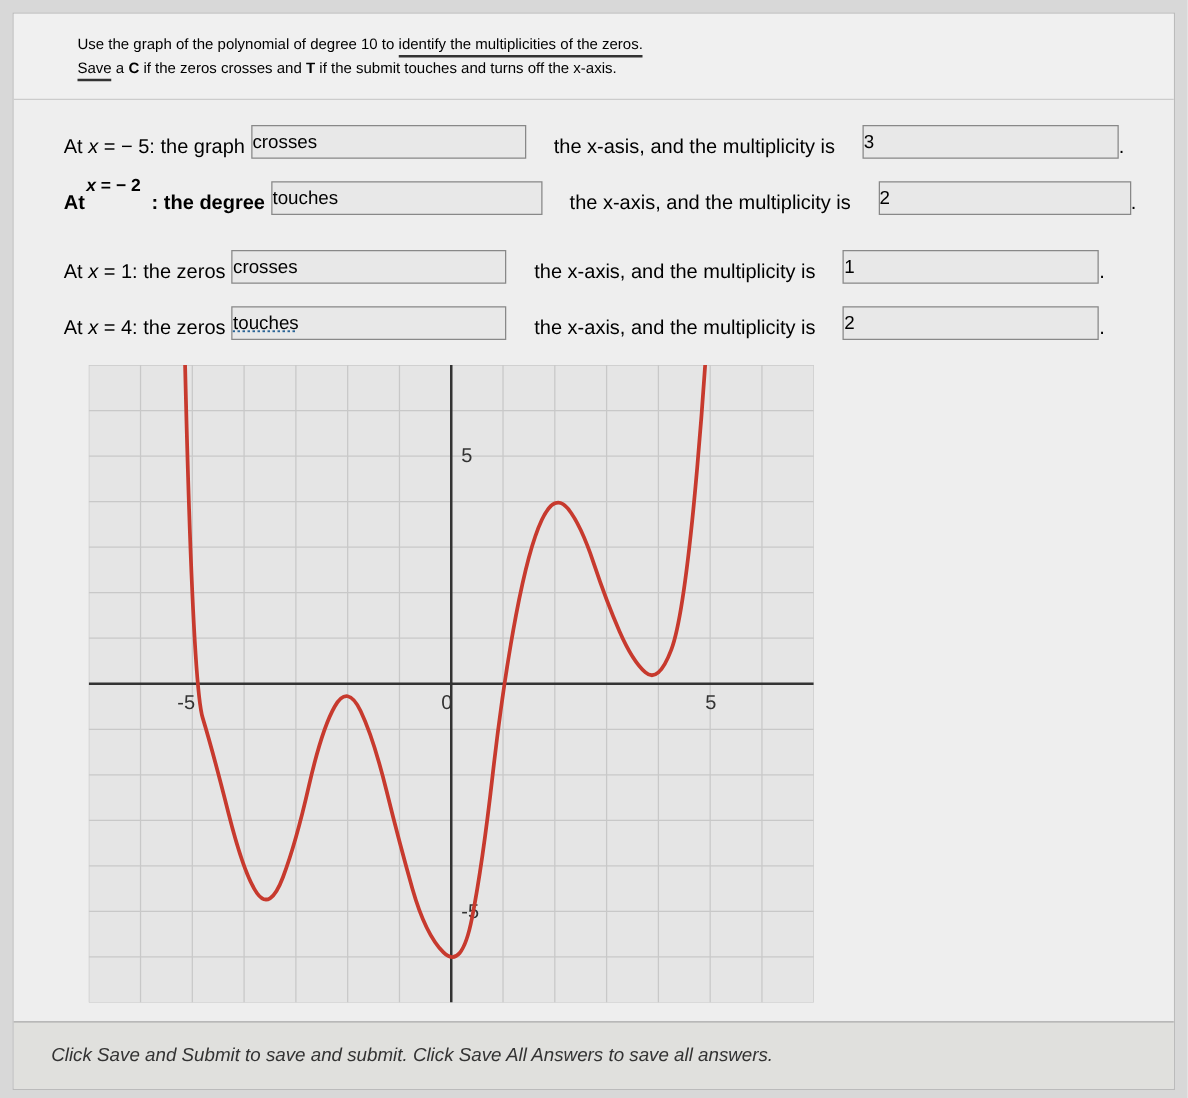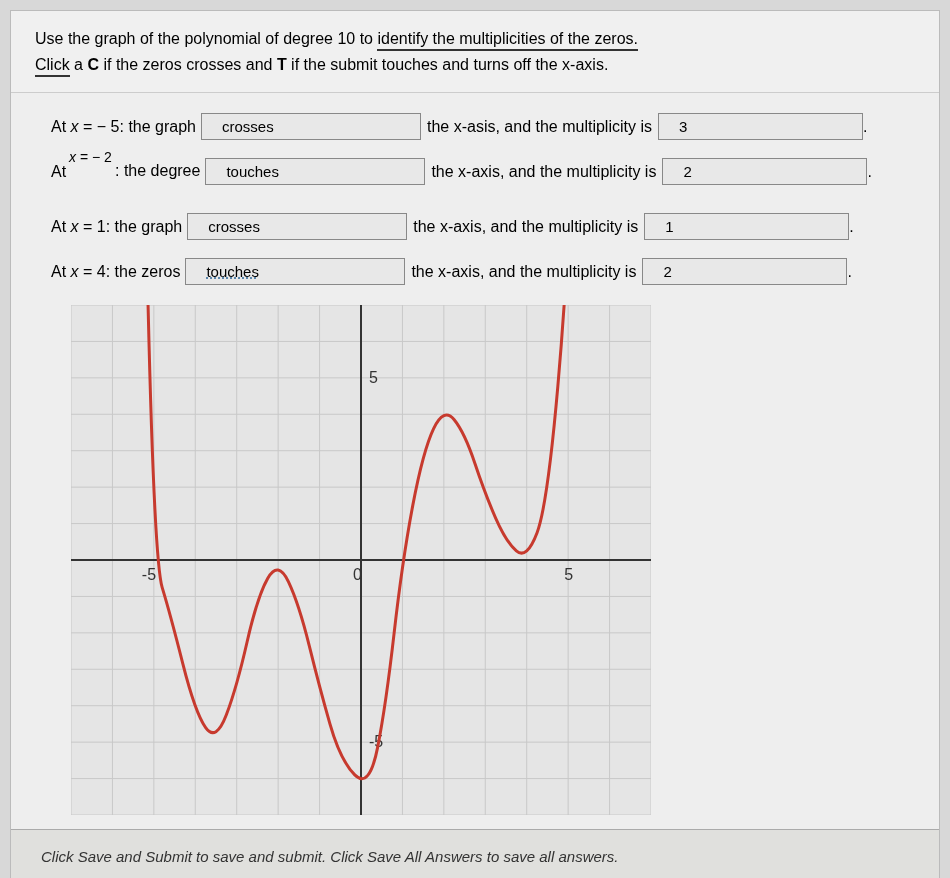--- a/index.html
+++ b/index.html
@@ -13,59 +13,59 @@
       padding: 10px;
       width: 950px;
     }
     .main-container {
       background: #eeeeee;
       border: 1px solid #bbb;
       padding: 0;
     }
     .question-header {
       background: #f0f0f0;
-      padding: 15px 30px 15px 24px;
+      padding: 15px 30px 15px 51px;
       border-bottom: 1px solid #ccc;
-      font-size: 16px;
+      font-size: 12px;
       line-height: 1.6;
     }
     .question-header .underline {
       border-bottom: 2px solid #333;
       padding-bottom: 2px;
     }
     .content-area {
       padding: 20px 30px 10px 40px;
       background: #eeeeee;
     }
     .answer-row {
       display: flex;
-      align-items: center;
+      align-items: flex-end;
       margin-bottom: 18px;
       font-size: 16px;
     }
     .answer-row .prefix {
       white-space: nowrap;
       margin-right: 5px;
     }
     .answer-row input[type="text"] {
       border: 1.5px solid #888;
       border-radius: 0;
-      padding: 4px 20px;
+      padding: 4px 0;
       font-size: 15px;
       background: #e8e8e8;
       font-family: inherit;
     }
     .input-behavior {
       width: 220px;
     }
     .input-mult {
       width: 205px;
     }
     .middle-text {
-      margin: 0 6px;
+      margin: 0 22px;
       white-space: nowrap;
     }
     .spacer-group {
       margin-bottom: 28px;
     }
     .math-italic {
       font-style: italic;
     }
     .underline-word {
       border-bottom: 2px solid #333;
@@ -88,58 +88,58 @@
   </style>
 </head>
 <body>
 
 <div class="main-container">
   <div class="question-header">
     <div>
       <span>Use the graph of the polynomial of degree 10 to </span><span class="underline">identify the multiplicities of the zeros.</span>
     </div>
     <div>
-      <span class="underline">Click</span><span> a </span><b>C</b><span> if the zeros crosses and </span><b>T</b><span> if the submit touches and turns off the x-axis.</span>
+      <span class="underline">Save</span><span> a </span><b>C</b><span> if the zeros crosses and </span><b>T</b><span> if the submit touches and turns off the x-axis.</span>
     </div>
   </div>
 
   <div class="content-area">
 
     <div class="spacer-group">
       <div class="answer-row">
         <span class="prefix">
           <span>At </span><span class="math-italic">x</span><span> = − 5: the graph</span>
         </span>
         <input type="text" class="input-behavior" value="crosses" style="">
         <span class="middle-text">the x-asis, and the multiplicity is</span>
         <input type="text" class="input-mult" value="3" style="">
         <span>.</span>
       </div>
 
       <div class="answer-row">
-        <span class="prefix" style="position:relative;">
+        <span class="prefix" style="position:relative;font-weight:bold;">
           <span style="position:relative; display:inline-block; vertical-align:middle;">
             <span style="position:absolute; top:-14px; left:18px; font-size:14px; white-space:nowrap;">
               <span class="math-italic">x</span><span> = − 2</span>
             </span>
             <span>At </span>
             <span style="visibility:hidden;">xxxxx</span>
           </span>
           <span>: the degree</span>
         </span>
         <input type="text" class="input-behavior" value="touches" style="">
         <span class="middle-text">the x-axis, and the multiplicity is</span>
         <input type="text" class="input-mult" value="2" style="">
         <span>.</span>
       </div>
     </div>
 
     <div class="answer-row">
       <span class="prefix">
-        <span>At </span><span class="math-italic">x</span><span> = 1: the graph</span>
+        <span>At </span><span class="math-italic">x</span><span> = 1: the zeros</span>
       </span>
       <input type="text" class="input-behavior" value="crosses" style="">
       <span class="middle-text">the x-axis, and the multiplicity is</span>
       <input type="text" class="input-mult" value="1" style="">
       <span>.</span>
     </div>
 
     <div class="answer-row">
       <span class="prefix">
         <span>At </span><span class="math-italic">x</span><span> = 4: the zeros</span>

